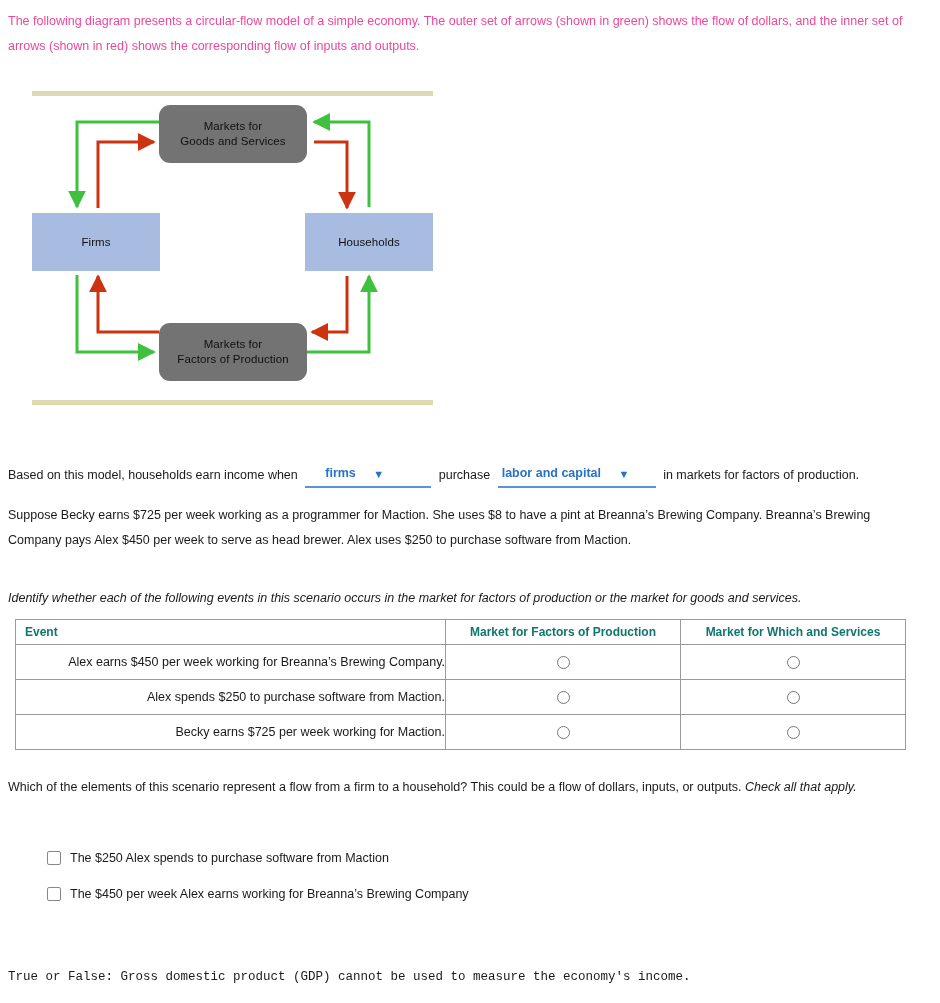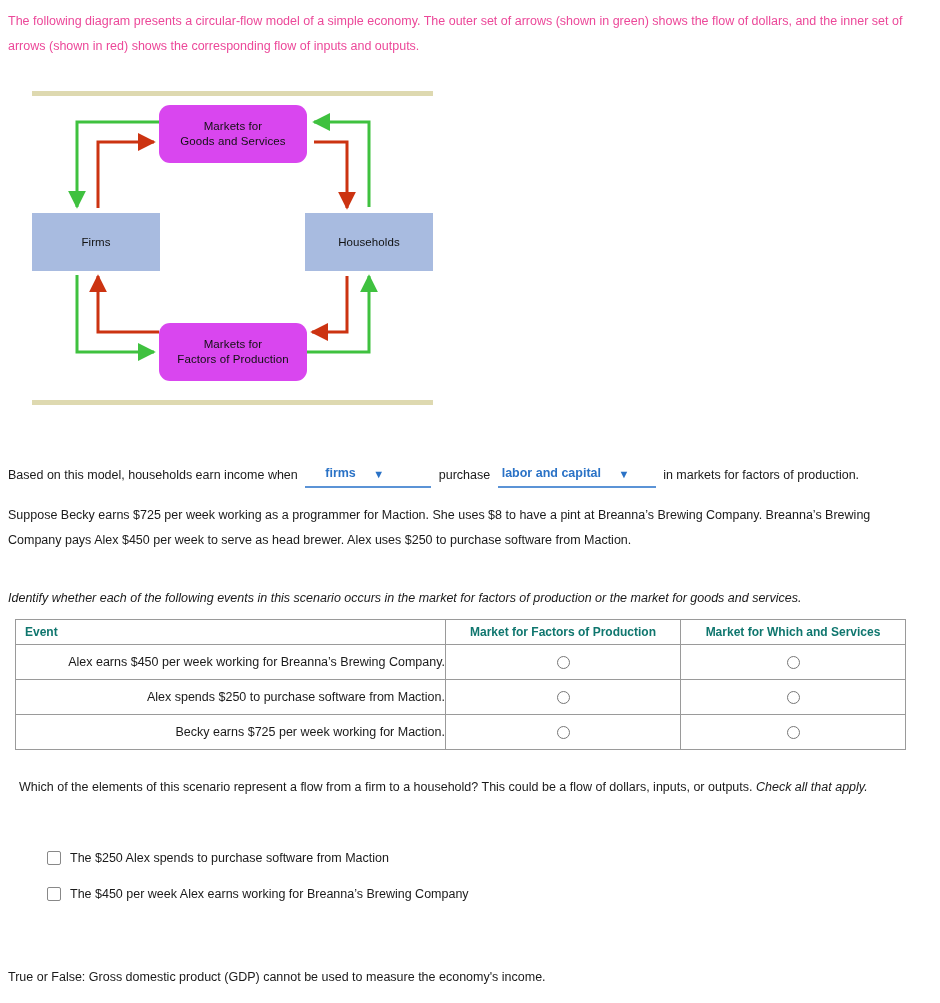--- a/index.html
+++ b/index.html
@@ -50,21 +50,21 @@
     display: flex;
     align-items: center;
     justify-content: center;
     text-align: center;
     font-size: 11.5px;
     line-height: 15px;
     color: #111111;
     letter-spacing: 0.1px;
   }
   .node.market {
-    background: #d946ef;
+    background: #737373;
     border-radius: 11px;
     width: 148px;
     height: 58px;
   }
   .node.sector {
     background: #a8bbe0;
     width: 128px;
     height: 58px;
   }
   #node-goods   { left: 139px; top: 25px; }
@@ -166,21 +166,20 @@
     background: #fff;
     cursor: pointer;
     vertical-align: middle;
   }
 
   
   .cbq {
     position: absolute;
     left: 8px; top: 775px; width: 915px;
     line-height: 25px;
-    margin-left: 11px;
   }
   .cbq i { font-style: italic; }
   .cblist { position: absolute; left: 47px; top: 840px; width: 700px; }
   .cbrow {
     display: flex;
     align-items: center;
     height: 36px;
     font-size: 12.5px;
   }
   .checkbox {
@@ -189,20 +188,21 @@
     border-radius: 2px;
     background: #fff;
     margin-right: 9px;
     flex: 0 0 auto;
     cursor: pointer;
   }
   .tf {
     position: absolute;
     left: 8px; top: 967px; width: 920px;
     line-height: 20px;
+    font-family: Liberation Mono, monospace;
   }
 </style>
 </head>
 <body>
 
 <div class="page">
 
   <div class="intro">The following diagram presents a circular-flow model of a simple economy. The outer set of arrows (shown in green) shows the flow of dollars, and the inner set of arrows (shown in red) shows the corresponding flow of inputs and outputs.</div>
 
   <div class="diagram">

